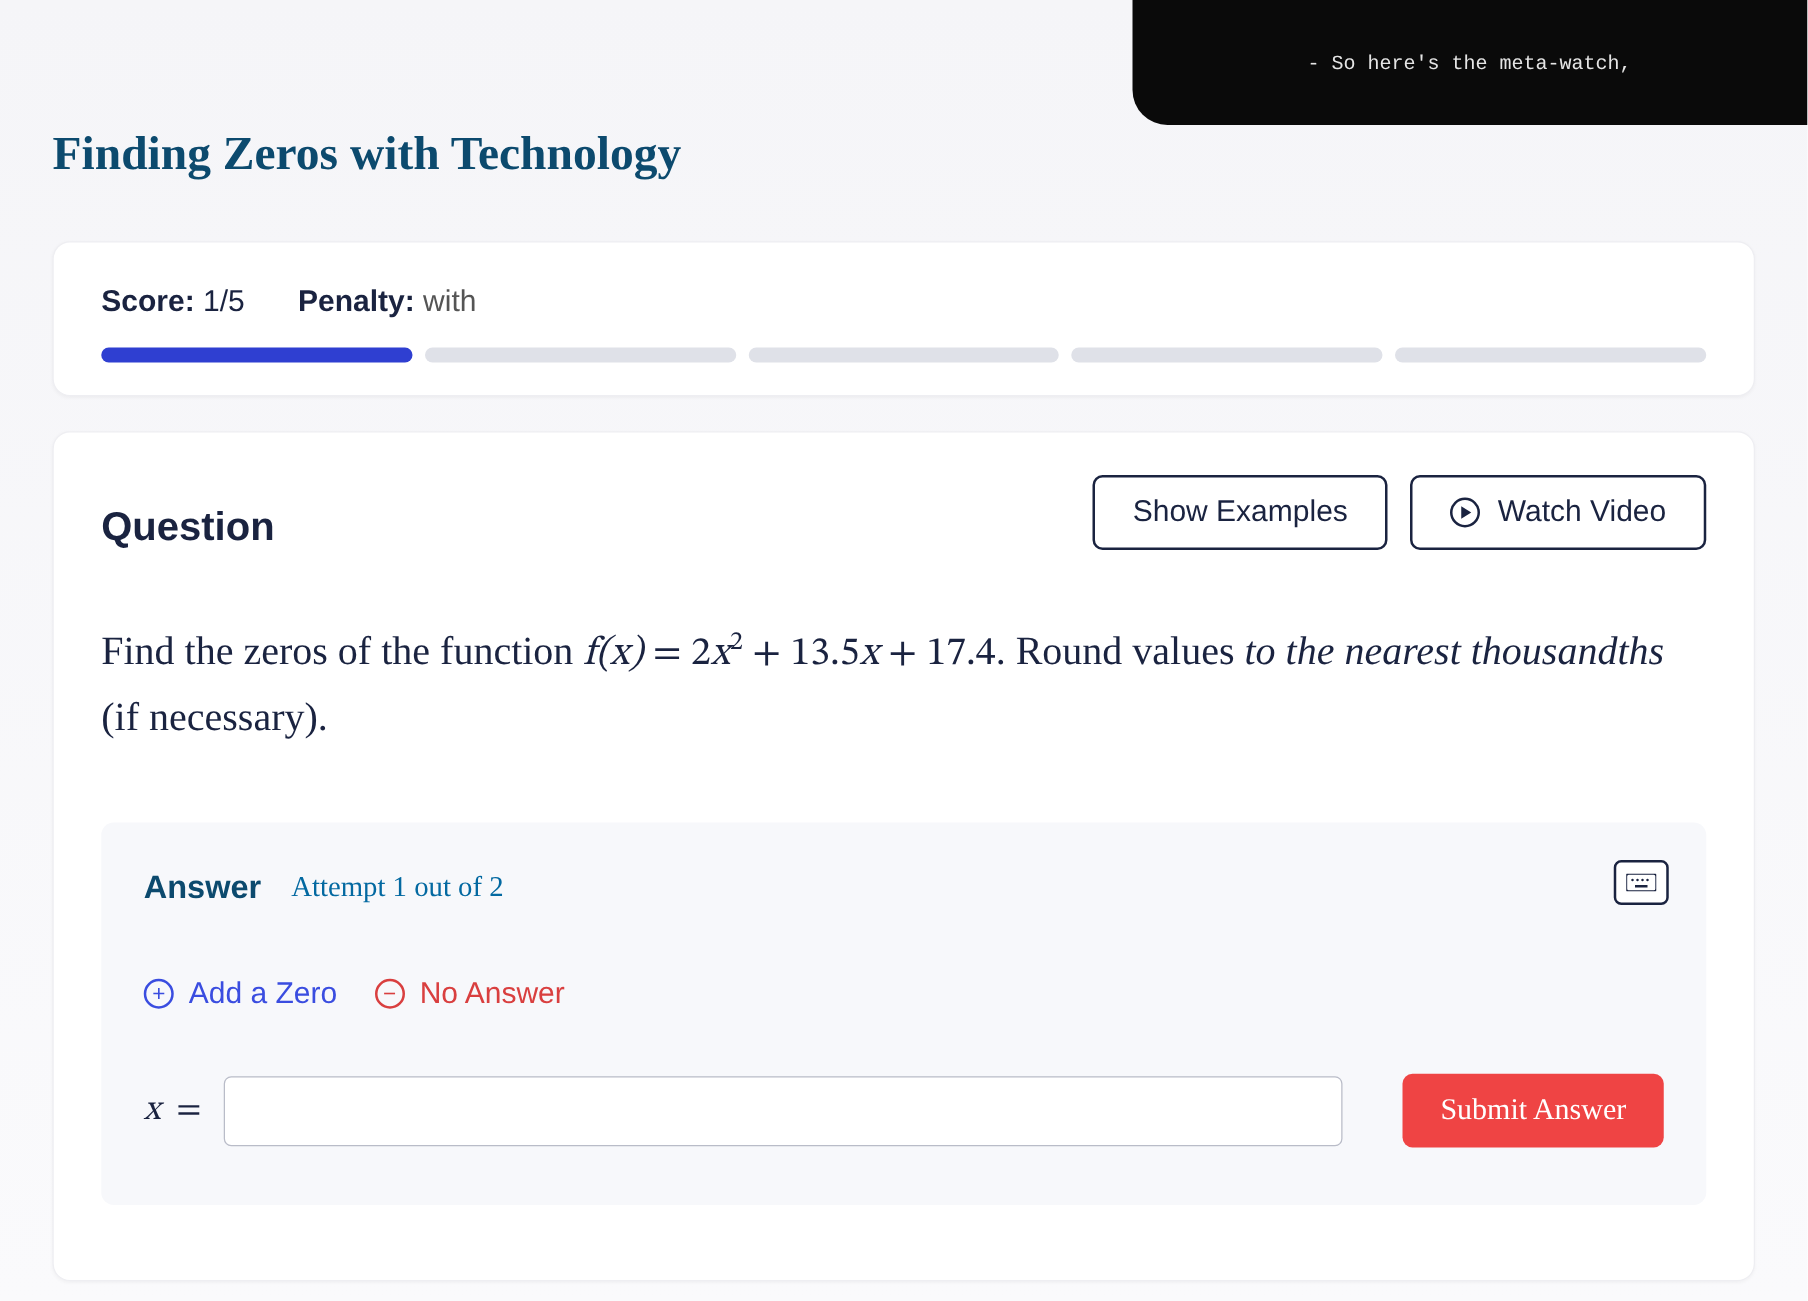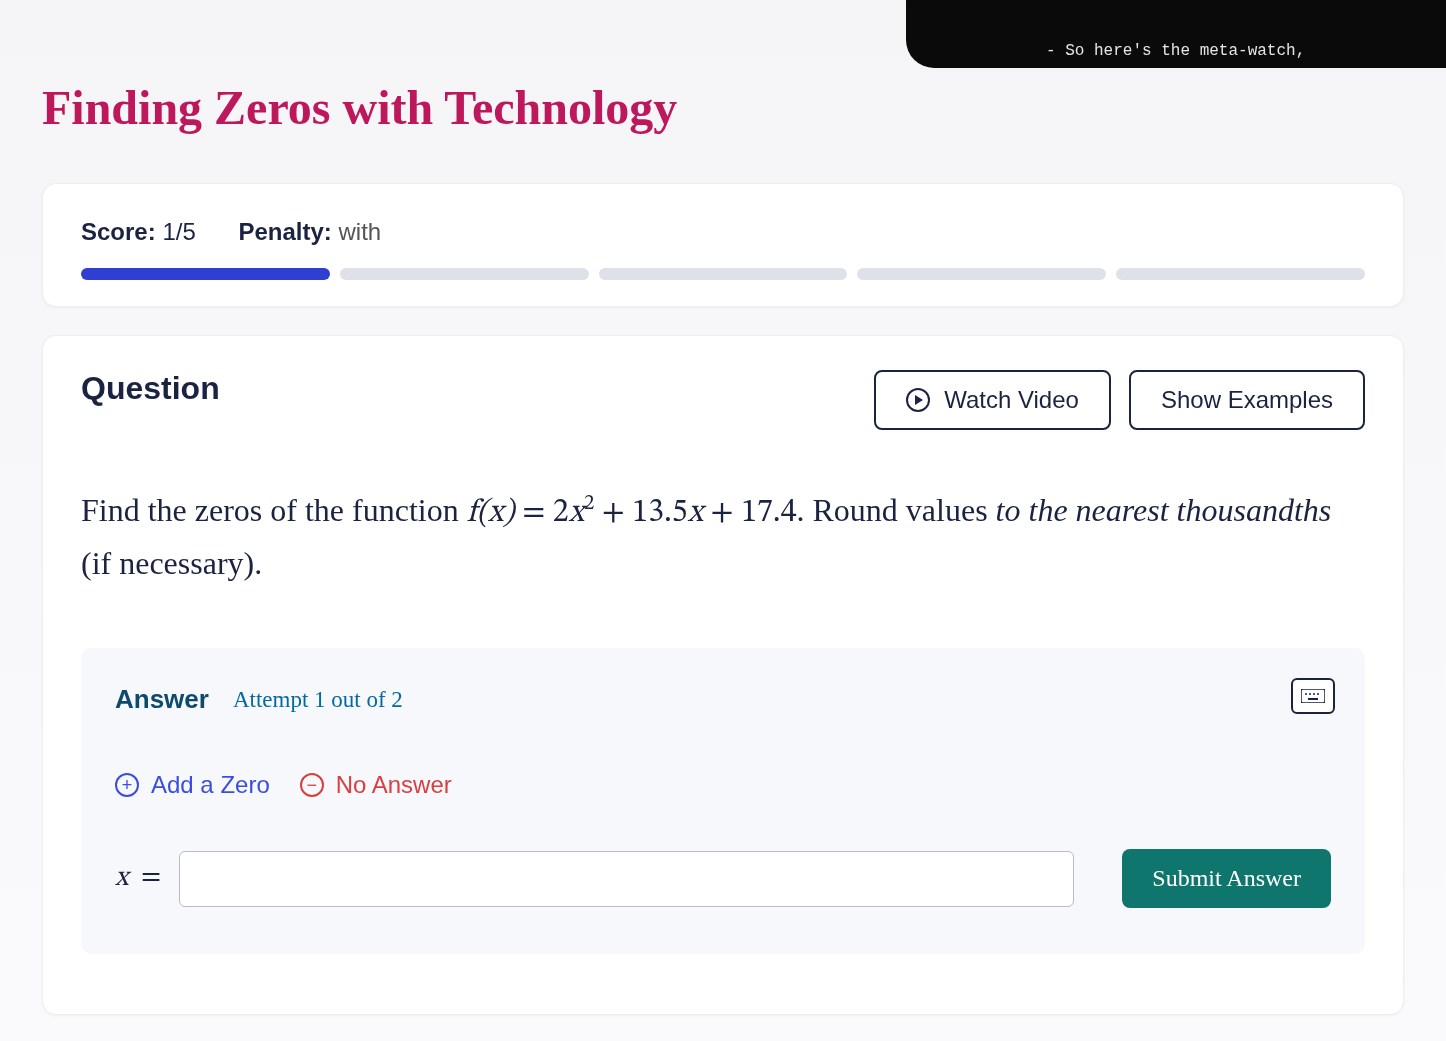--- a/index.html
+++ b/index.html
@@ -5,32 +5,32 @@
   * { box-sizing: border-box; margin: 0; padding: 0; }
   body {
     font-family: Georgia, 'Times New Roman', serif;
     background: linear-gradient(to bottom, #f5f5f8 0%, #fafafc 100%);
     width: 1446px;
     height: 1041px;
     overflow: hidden;
     position: relative;
   }
   .page-title {
-    font-size: 48px;
+    font-size: 38px;
     font-weight: 700;
-    color: #be185d;
-    padding: 80px 0 0 42px;
+    color: #0c4a6e;
+    padding: 101px 0 0 42px;
     font-family: Georgia, serif;
   }
   .video-overlay {
     position: absolute;
     top: 0;
     right: 0;
     width: 540px;
-    height: 68px;
+    height: 100px;
     background: #0a0a0a;
     border-radius: 0 0 0 28px;
     color: #e5e5e5;
     font-family: 'Courier New', monospace;
     font-size: 16px;
     padding-top: 42px;
     padding-left: 140px;
   }
   .card {
     background: #fff;
@@ -59,21 +59,21 @@
     background: #dfe1e8;
     border-radius: 6px;
   }
   .progress-seg.filled { background: #2f3fd1; }
   .question-card {
     padding: 34px 38px 60px 38px;
     margin-top: 28px;
   }
   .question-header {
     display: flex;
-    align-items: flex-start;
+    align-items: flex-end;
     justify-content: space-between;
     margin-bottom: 56px;
   }
   .question-title {
     font-family: 'Helvetica Neue', Arial, sans-serif;
     font-size: 32px;
     font-weight: 700;
     color: #1a2340;
   }
   .header-buttons { display: flex; gap: 18px; }
@@ -199,21 +199,21 @@
     flex: 1;
     height: 56px;
     border: 1.5px solid #b9bcc8;
     border-radius: 6px;
     background: #fff;
     font-size: 24px;
     padding: 0 14px;
     font-family: Georgia, serif;
   }
   .submit-btn {
-    background: #0f766e;
+    background: #ef4444;
     color: #fff;
     font-family: Georgia, serif;
     font-size: 24px;
     border: none;
     border-radius: 8px;
     padding: 16px 30px;
     cursor: pointer;
     margin-left: 30px;
     text-align: center;
   }
@@ -241,25 +241,25 @@
       <div class="progress-seg"></div>
       <div class="progress-seg"></div>
     </div>
 </div>
 
 <div class="card question-card">
   <div class="question-header">
     <div class="question-title">Question</div>
     <div class="header-buttons">
       <button class="outline-btn">
+        <span>Show Examples</span>
+      </button>
+      <button class="outline-btn">
         <span class="play-circle-icon"></span>
         <span>Watch Video</span>
-      </button>
-      <button class="outline-btn">
-        <span>Show Examples</span>
       </button>
     </div>
   </div>
 
   <div class="question-body">
     <span>Find the zeros of the function </span><span class="math"><span>f(x)</span><span class="n"> = </span><span class="n">2<span style="font-style:italic">x</span><sup>2</sup> + 13.5<span style="font-style:italic">x</span> + 17.4</span></span><span>. Round values </span><em>to the nearest thousandths</em><span> (if necessary).</span>
   </div>
 
   <div class="answer-panel">
     <div class="answer-header">

